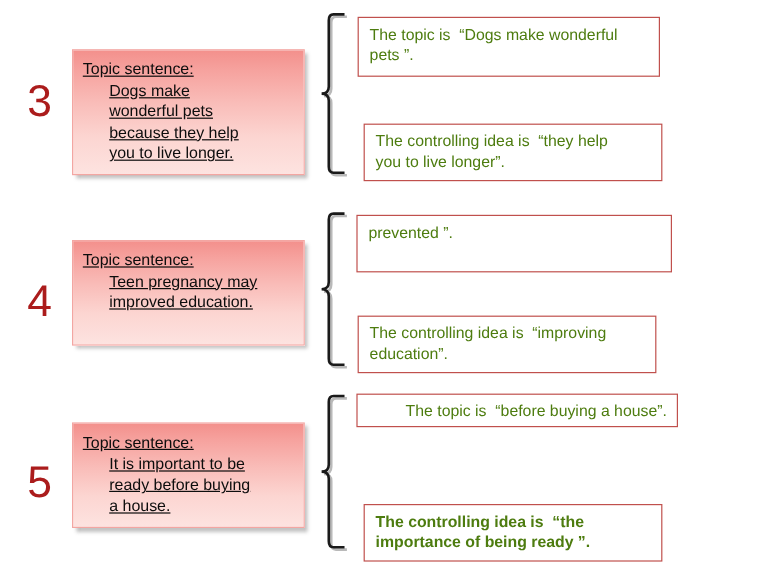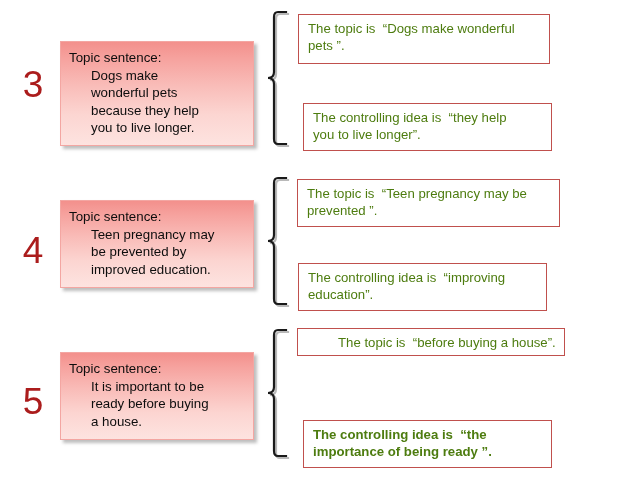--- a/index.html
+++ b/index.html
@@ -57,20 +57,21 @@
         #f6a29e 16%,
         #f9bcb8 42%,
         #fcd5d1 70%,
         #fde3e0 100%);
     border: 1px solid #f3a6a2;
     box-shadow: 3px 3px 3px rgba(120,120,120,0.48);
     padding: 7px 6px 8px 8px;
     font-size: 13.3px;
     line-height: 17.6px;
     color: #0d0d0d;
+    text-decoration: underline;
   }
   .topic-box .lead { display: block; }
   .topic-box .body {
     display: block;
     padding-left: 22px;
   }
 
   
   .brace {
     position: absolute;
@@ -130,35 +131,33 @@
     </div>
   </div>
 
   <div class="group" style="top:170px;height:155px;">
 
     <div class="num" style="top:62px;">4</div>
 
     <div class="topic-box" style="top:30px;height:88px;">
       <span class="lead">Topic sentence:</span>
       <span class="body">Teen pregnancy may</span>
-      <span class="body">be prevented by</span>
       <span class="body">improved education.</span>
     </div>
 
     <div class="brace" style="top:8px;height:130px;">
       <svg viewBox="0 0 22 130" preserveAspectRatio="none" aria-hidden="true">
         <g transform="translate(2,2)">
           <path d="M18 0 L10 0 Q6 0 6 5 L6 57 Q6 63 0 63 Q6 63 6 69 L6 121 Q6 126 10 126 L18 126" fill="none" stroke="#b9b9b9" stroke-width="2.2" stroke-linecap="square"></path>
         </g>
         <path d="M18 0 L10 0 Q6 0 6 5 L6 57 Q6 63 0 63 Q6 63 6 69 L6 121 Q6 126 10 126 L18 126" fill="none" stroke="#1a1a1a" stroke-width="2.2" stroke-linecap="square"></path>
       </svg>
     </div>
 
     <div class="callout" style="left:297px;top:9px;width:263px;height:48px;">
-      <span class="ln">The topic is  “Teen pregnancy may be</span>
       <span class="ln">prevented ”.</span>
     </div>
 
     <div class="callout" style="left:298px;top:93px;width:249px;height:48px;">
       <span class="ln">The controlling idea is  “improving</span>
       <span class="ln">education”.</span>
     </div>
   </div>
 
   <div class="group" style="top:325px;height:153px;">

